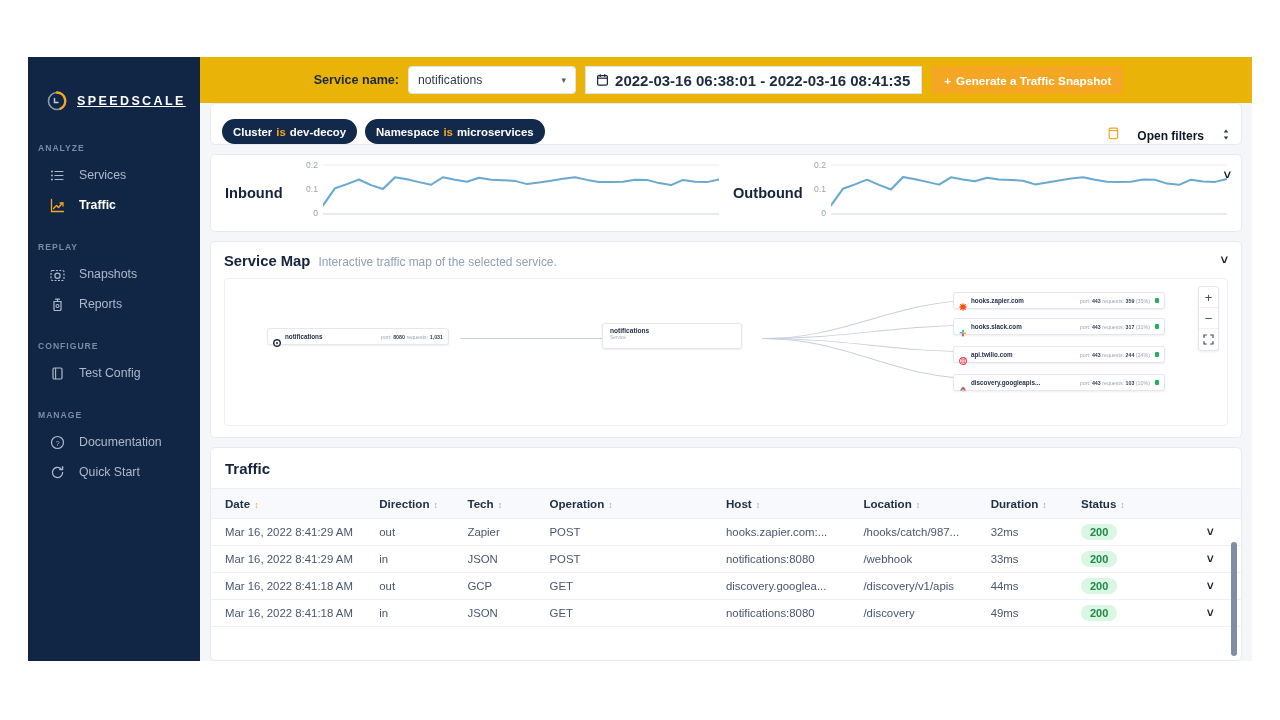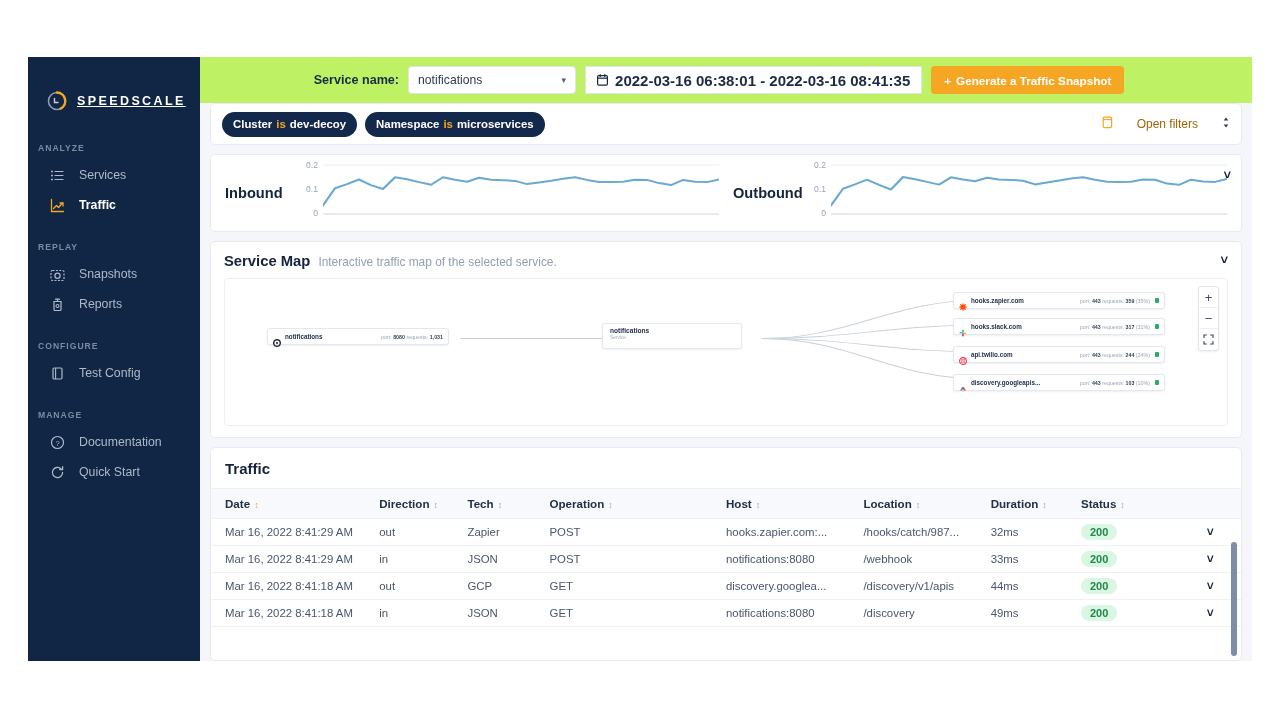--- a/index.html
+++ b/index.html
@@ -52,21 +52,21 @@
     background: #f4f6fa;
     overflow: hidden;
   }
 
   
   .topbar {
     height: 46px; flex: 0 0 46px;
     display: flex; align-items: center; justify-content: center;
     gap: 9px;
     padding-right: 14px;
-    background: #bef264;
+    background: #eab308;
   }
   .svc-label { font-size: 12.6px; color: #1b2b45; font-weight: 700; }
   .svc-select {
     width: 168px; height: 28px;
     background: #fff; border: 1px solid #dfe4ec; border-radius: 4px;
     display: flex; align-items: center; justify-content: space-between;
     padding: 0 9px; font-size: 12.2px; color: #2c3a52; cursor: pointer;
   }
   .caret { font-size: 9px; color: #51607a; }
   .daterange {
@@ -79,33 +79,33 @@
     height: 28px; background: #f5a623; border: none; border-radius: 4px;
     color: #fff; font-size: 11.7px; font-weight: 600;
     padding: 0 13px; display: flex; align-items: center; gap: 5px;
     cursor: pointer; font-family: inherit;
   }
 
   
   .filterbar {
     margin: 0 10px; height: 42px;
     background: #fff; border: 1px solid #e7ebf1; border-radius: 5px;
-    display: flex; align-items: center; padding: 0 11px;
+    display: flex; align-items: flex-end; padding: 0 11px;
     flex: 0 0 42px;
   }
   .chip {
     background: #13294b; color: #fff; border-radius: 14px;
     height: 25px; display: flex; align-items: center; gap: 4px;
     padding: 0 11px; font-size: 11.4px; font-weight: 600;
     margin-right: 8px; cursor: pointer;
   }
   .chip .is { color: #f5a623; }
   .filters-right {
-    margin-left: auto; display: flex; align-items: center; gap: 24px;
-    color: #a16207; font-size: 12px; cursor: pointer;
+    margin-left: auto; display: flex; align-items: center; gap: 18px;
+    color: #0f172a; font-size: 12px; cursor: pointer; font-weight: bold;
   }
 
   
   .spark-card {
     margin: 9px 10px 0; background: #fff;
     border: 1px solid #e7ebf1; border-radius: 5px;
     height: 78px; flex: 0 0 78px;
     display: flex; align-items: center; position: relative;
     padding: 0 14px;
   }

